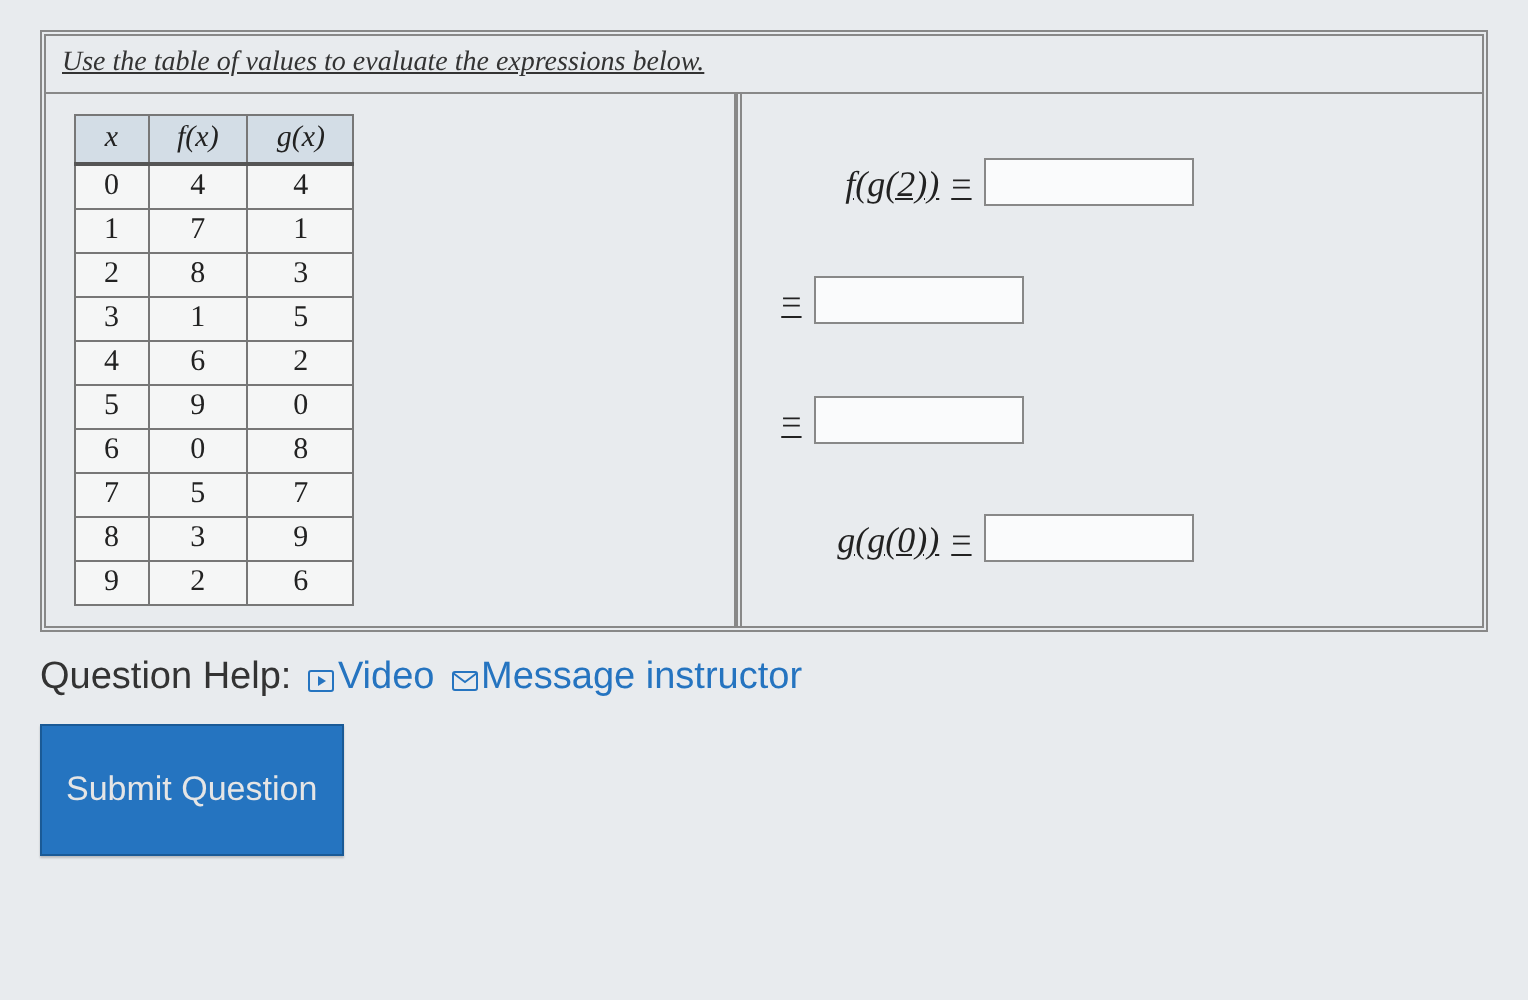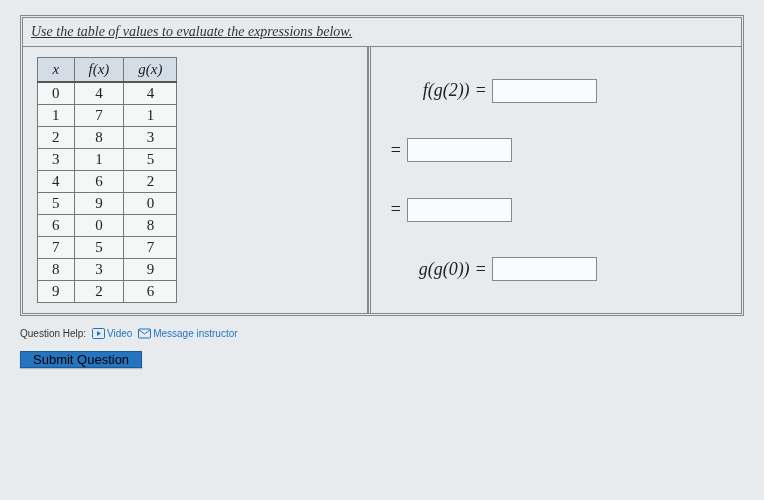--- a/index.html
+++ b/index.html
@@ -70,69 +70,70 @@
     font-weight: normal;
     font-family: 'Times New Roman', serif;
     border-bottom: 2px solid #555;
     padding: 3px 14px;
   }
   table.values td {
     background: #f5f6f6;
   }
   .expr-row {
     display: flex;
-    align-items: center;
+    align-items: flex-end;
     margin: 6px 0;
     font-size: 18px;
     font-family: 'Times New Roman', serif;
     font-style: italic;
     color: #222;
+    text-decoration: underline;
   }
   .expr-row .lhs {
     min-width: 85px;
     text-align: right;
   }
   .expr-row .eq {
     margin: 0 6px;
     font-style: normal;
   }
   .answer-box {
     width: 105px;
     height: 24px;
     border: 1px solid #888;
     background: #fafbfc;
     font-size: 14px;
     padding: 2px 4px;
     font-family: Arial, sans-serif;
   }
   .help-line {
     font-family: Verdana, Arial, sans-serif;
-    font-size: 10px;
+    font-size: 19px;
     margin-top: 12px;
     color: #333;
   }
   .help-link {
     color: #2574c0;
     cursor: pointer;
     margin-left: 3px;
   }
   .help-icon {
     display: inline-block;
     vertical-align: -2px;
     margin-right: 2px;
   }
   .submit-btn {
     display: inline-block;
     margin-top: 10px;
     background: #2574c0;
-    color: #000000;
+    color: #e5e5e5;
     border: 1px solid #1a5a96;
-    padding: 0 12px;
+    padding: 22px 12px;
     font-family: Verdana, Arial, sans-serif;
-    font-size: 13px;
+    font-size: 17px;
     cursor: pointer;
     box-shadow: 0 1px 1px rgba(0,0,0,0.2);
   }
 </style>
 </head>
 <body>
 
 
 
 <div class="outer-frame">

